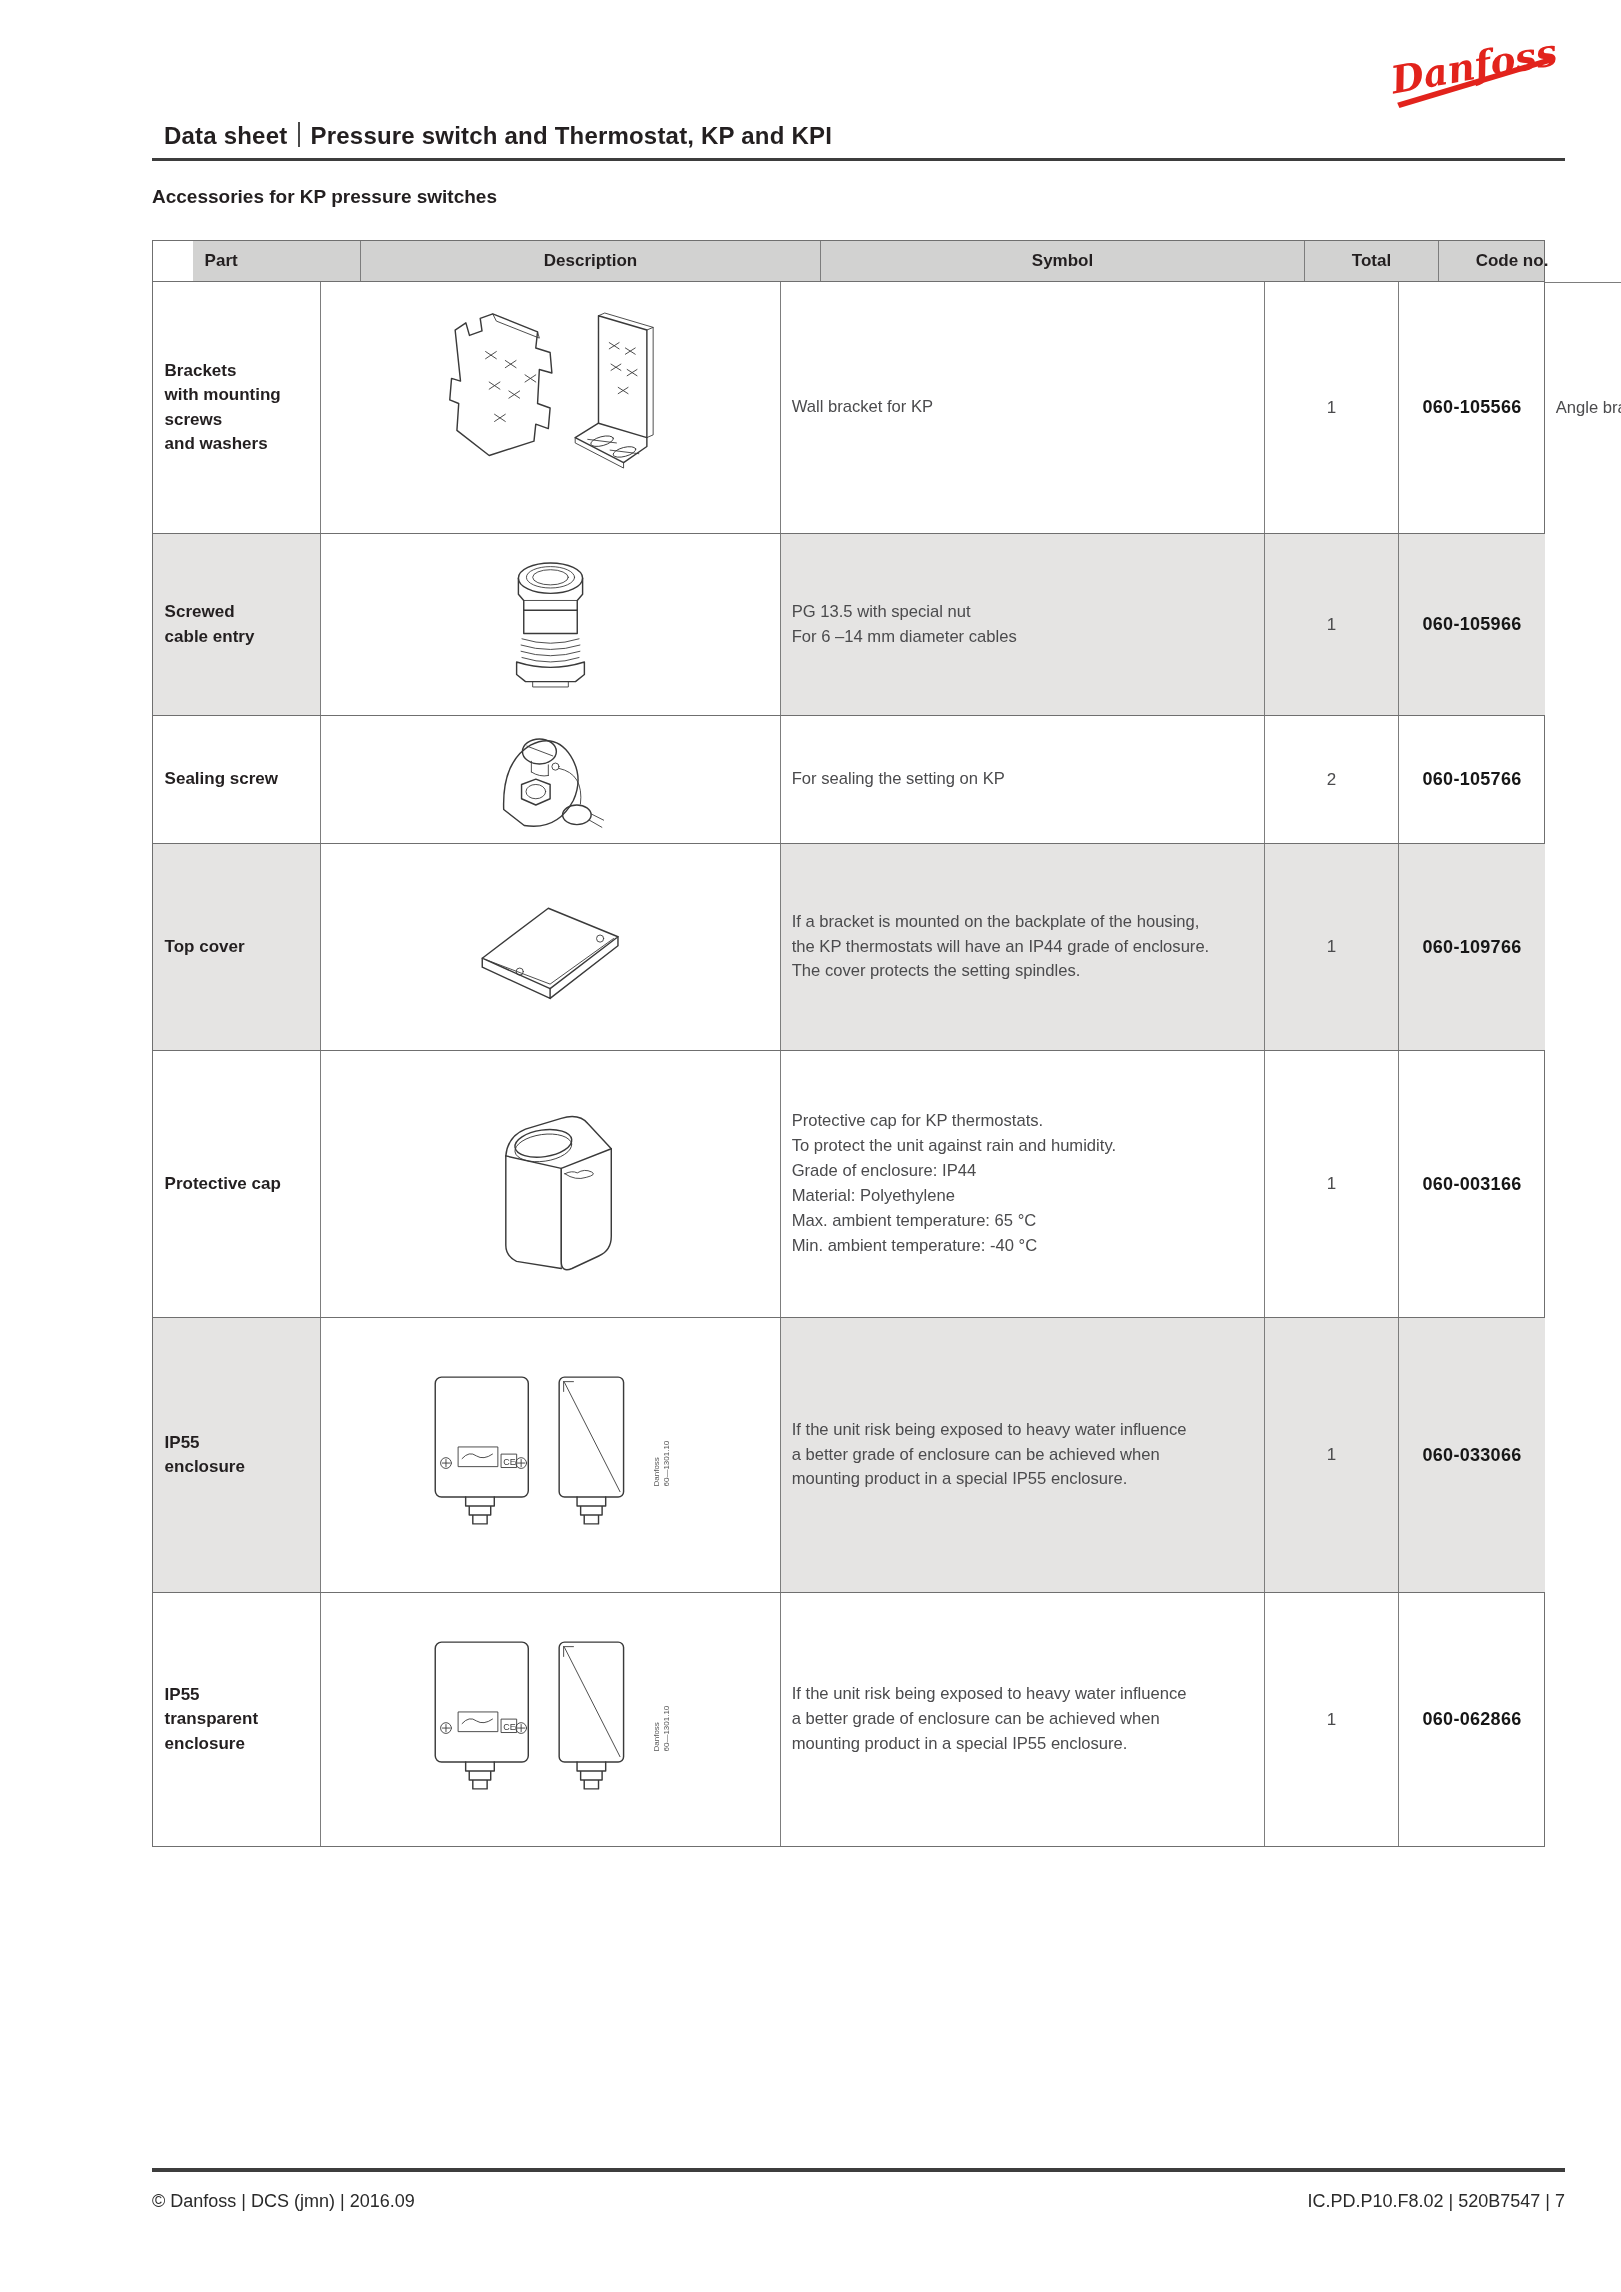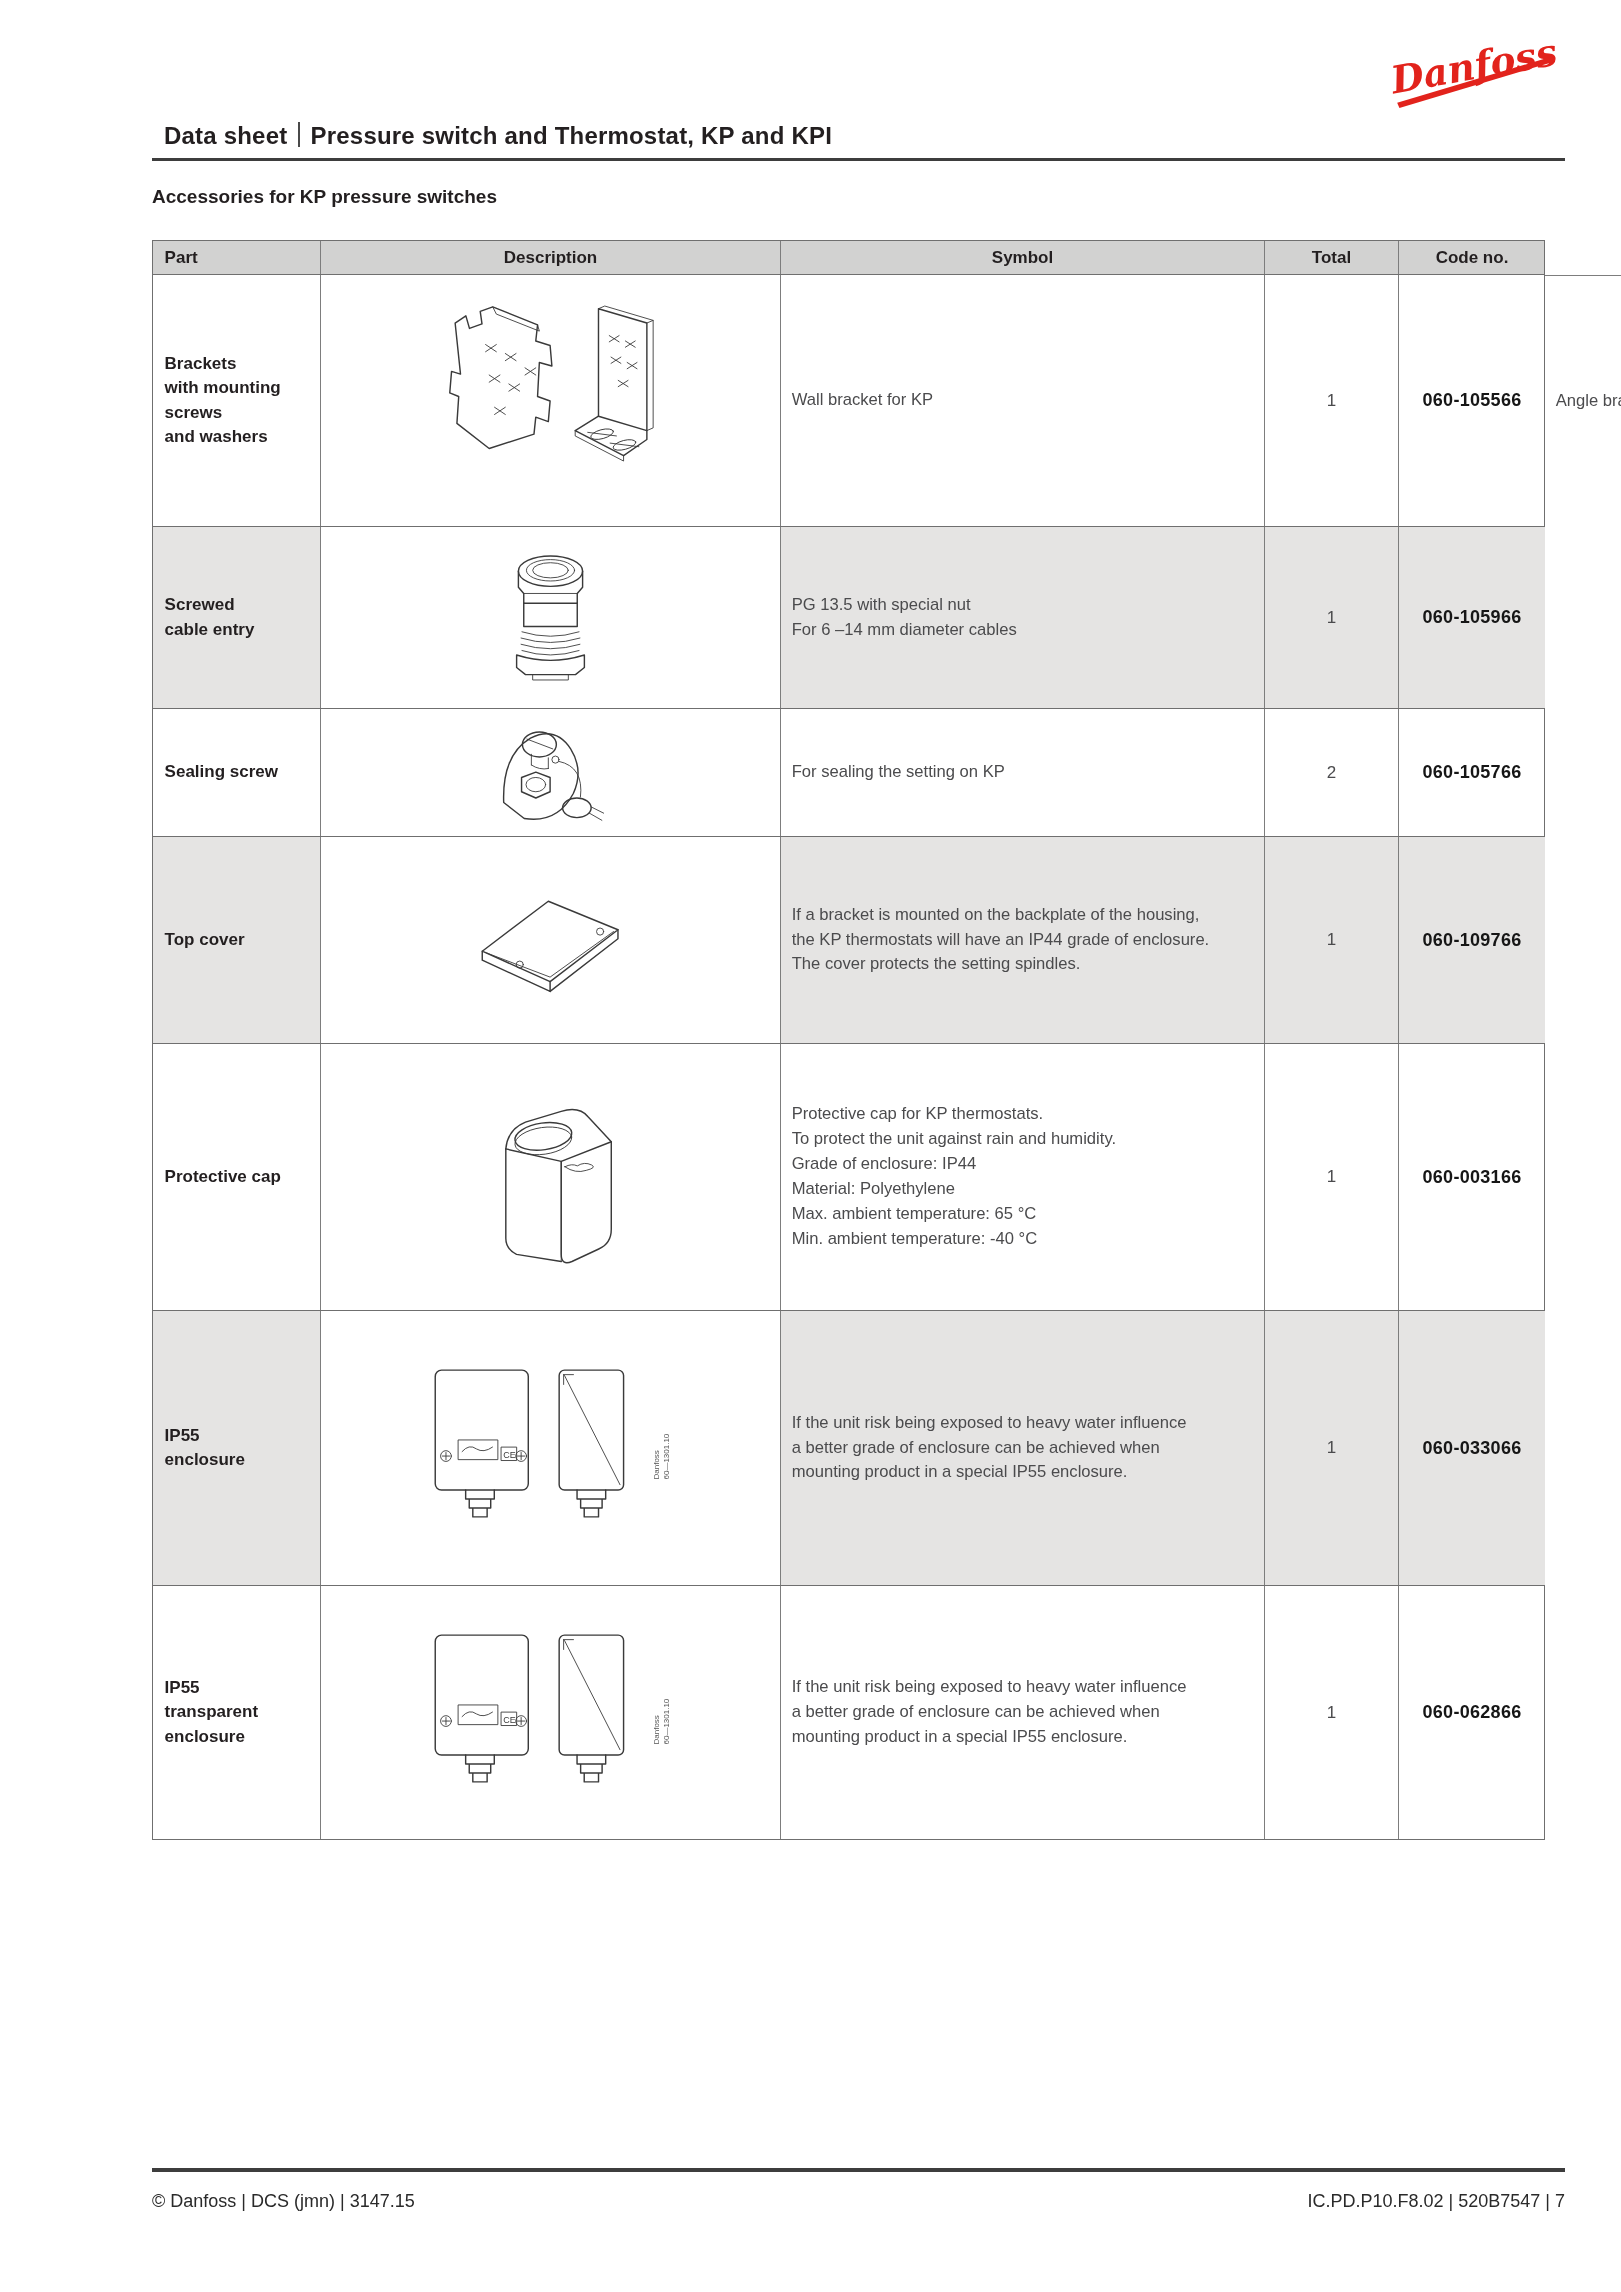--- a/index.html
+++ b/index.html
@@ -27,21 +27,21 @@
   
   .tbl{
     position:absolute;top:240px;left:152px;width:1393px;
     border:1.8px solid #6f6f6f;border-top-width:1.8px;
     box-sizing:border-box;
     background:#fff;
   }
   .row{display:grid;grid-template-columns:168px 460px 484px 134px 146px;}
   .row.merged{grid-template-columns:168px 460px 764px;}
   .row + .row{border-top:1.8px solid #6f6f6f;}
-  .thead{height:33px;background:#d2d2d1;}
+  .thead{height:40px;background:#d2d2d1;margin-left:40px;}
   .cell{
     border-right:0.9px solid #7d7d7d;
     box-sizing:border-box;
     display:flex;align-items:center;
     min-width:0;
   }
   .cell.last{border-right:none;}
   .hc{font-weight:bold;font-size:17px;justify-content:center;}
   .hc.part-h{justify-content:flex-start;padding-left:11.6px;}
   .part{
@@ -320,18 +320,18 @@
 a better grade of enclosure can be achieved when
 mounting product in a special IP55 enclosure.</div>
       <div class="cell total">1</div>
       <div class="cell code last">060-062866</div>
     </div>
 
   </div>
 
   <div class="foot-rule"></div>
   <div class="footer">
-    <span>© Danfoss | DCS (jmn) | 3147.15</span>
+    <span>© Danfoss | DCS (jmn) | 2016.09</span>
     <span>IC.PD.P10.F8.02 | 520B7547 | 7</span>
   </div>
 
 </div>
 
 
 </body></html>

